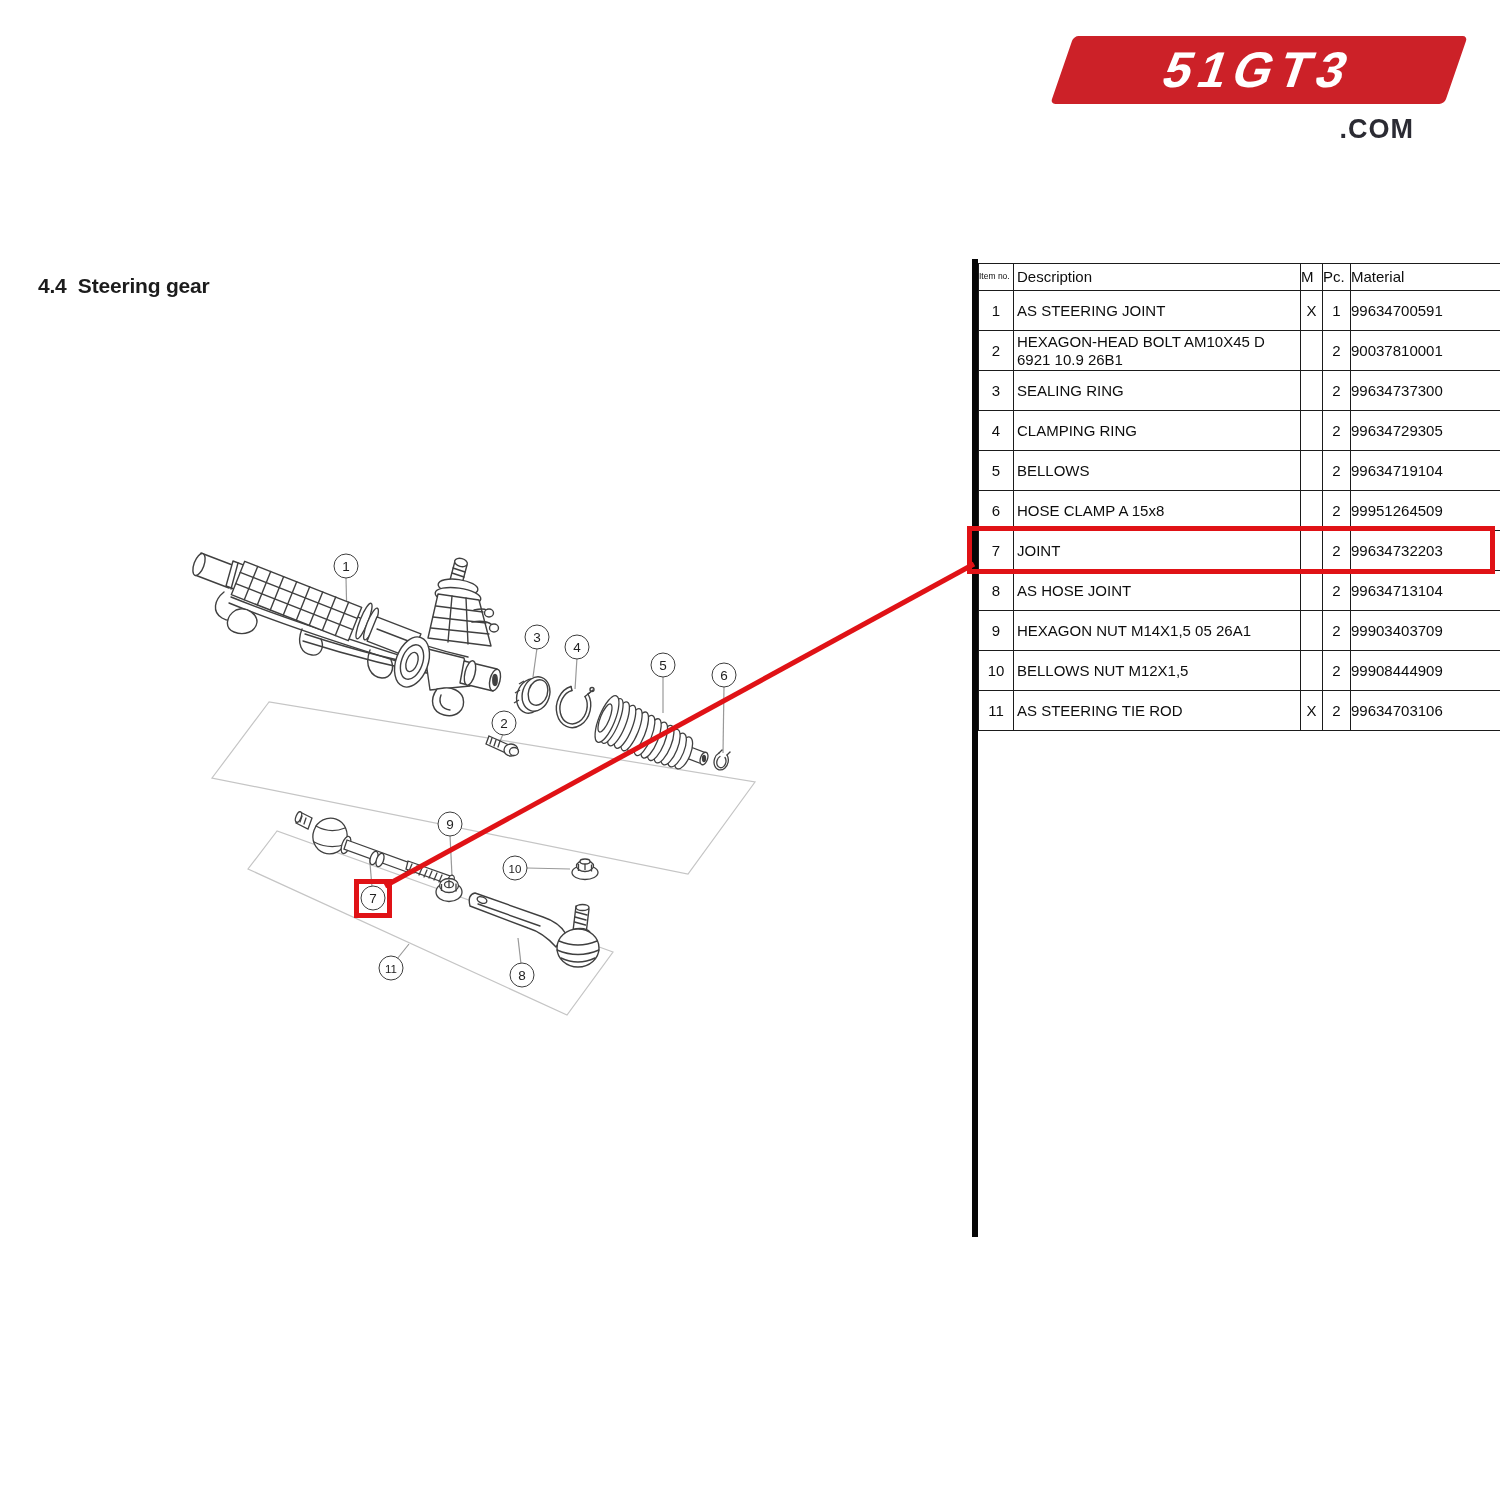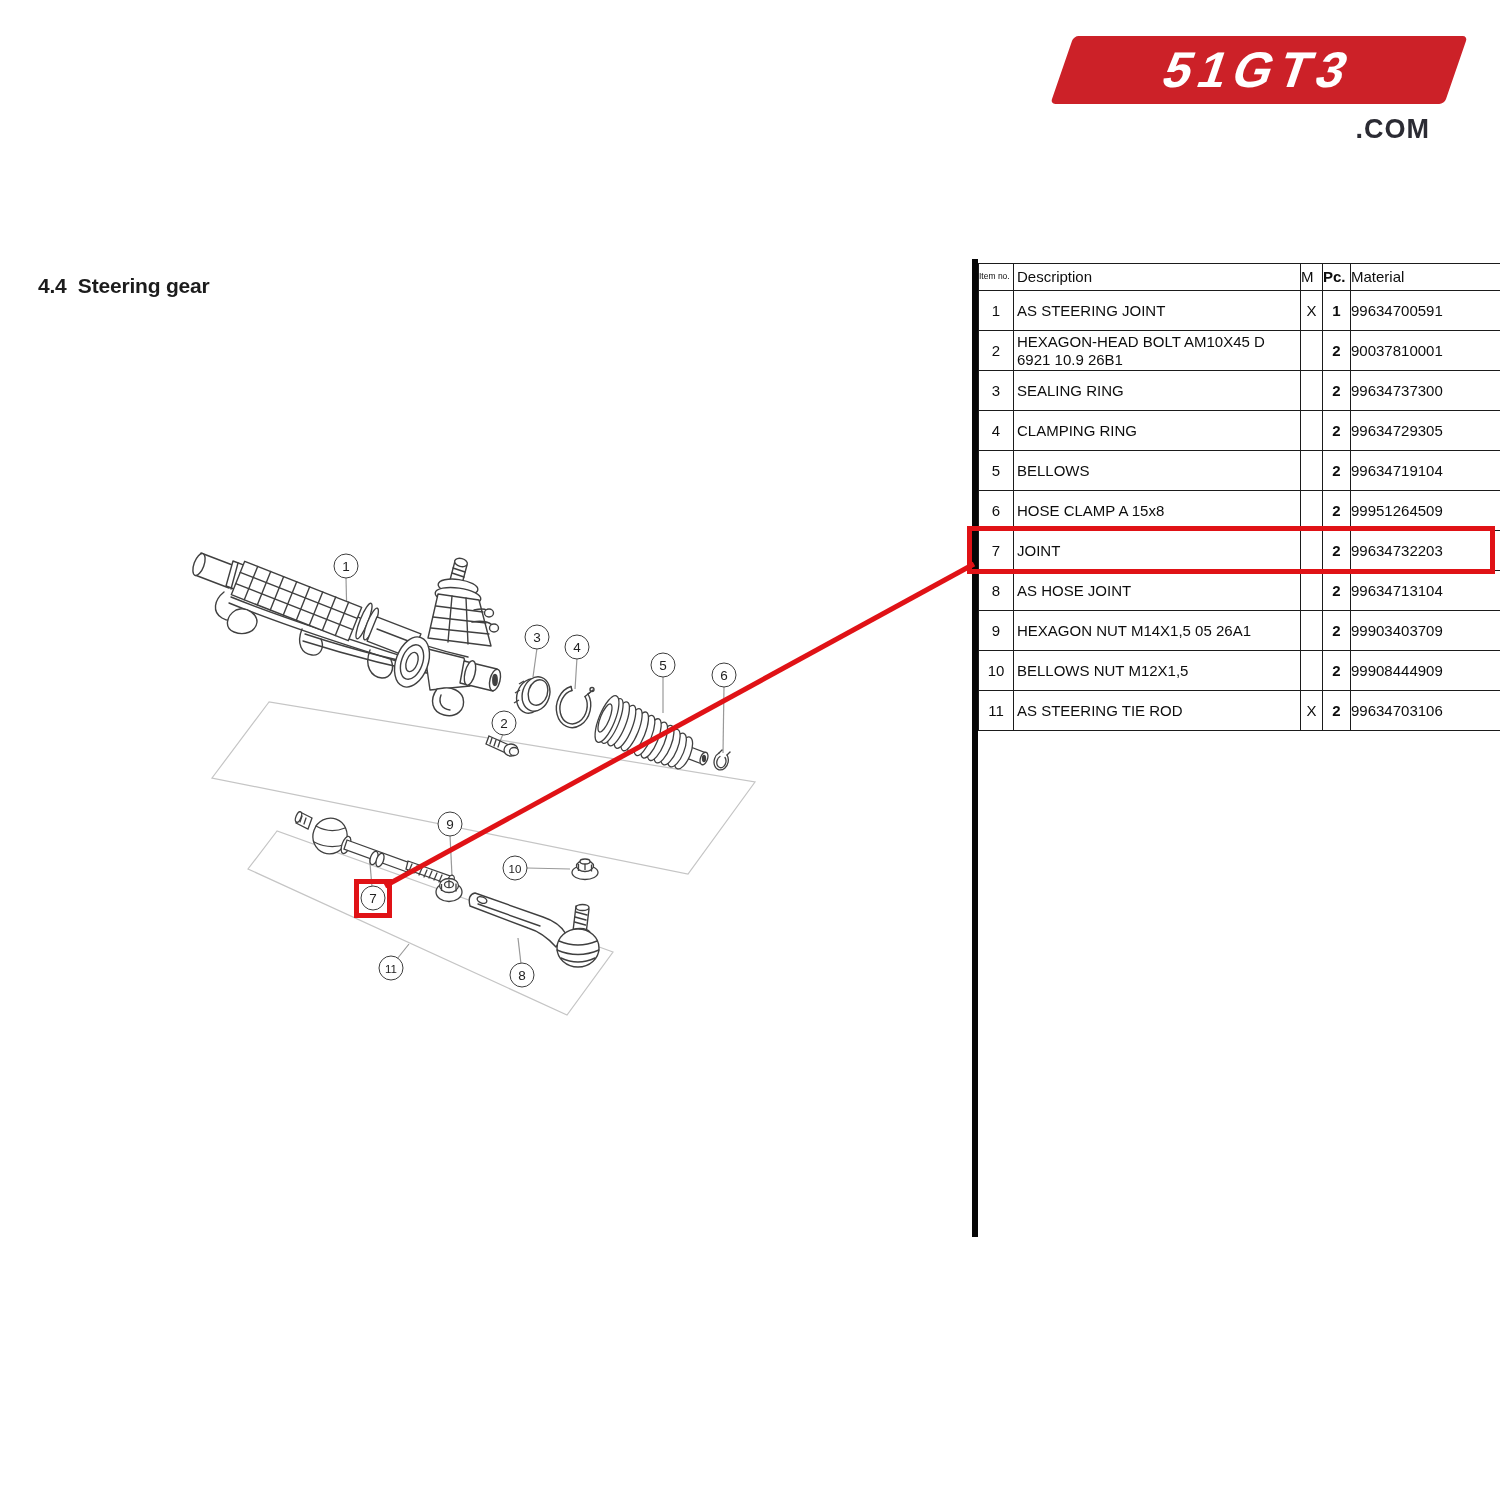--- a/index.html
+++ b/index.html
@@ -7,38 +7,38 @@
         font-family:"Liberation Sans",sans-serif;color:#0d0d0d;}
 
   .page-title{position:absolute;left:22px;top:274px;font-size:21px;font-weight:bold;
               color:#1c1c1c;letter-spacing:-0.2px;white-space:pre;margin-left:16px;}
 
   
   .logo{position:absolute;left:1062px;top:36px;width:396px;height:112px;cursor:pointer;}
   .logo-band{position:absolute;left:0;top:0;width:394px;height:68px;background:#cc2128;
              transform:skewX(-19deg);border-radius:5px;display:flex;align-items:center;justify-content:center;}
   .logo-text{color:#ffffff;font-weight:bold;font-size:50px;letter-spacing:7px;line-height:68px;}
-  .logo-tld{position:absolute;right:28px;top:78px;font-size:27px;font-weight:bold;color:#2b2b33;letter-spacing:1px;}
+  .logo-tld{position:absolute;right:44px;top:78px;font-size:27px;font-weight:bold;color:#2b2b33;letter-spacing:1px;}
 
   
   .vbar{position:absolute;left:972px;top:259px;width:6px;height:978px;background:#060606;}
 
   
   .parts-table{position:absolute;left:978px;top:263px;width:522px;border-collapse:collapse;
                table-layout:fixed;font-size:15px;color:#0d0d0d;}
   .parts-table th,.parts-table td{border:1px solid #1b1b1b;padding:0;vertical-align:middle;
                font-weight:normal;line-height:1.15;}
   .parts-table th:last-child,.parts-table td:last-child{border-right:none;}
   .parts-table thead th{height:26px;text-align:left;}
   .parts-table tbody td{height:39px;}
   .col-item{width:35px;} .col-desc{width:287px;} .col-m{width:22px;} .col-pc{width:28px;} .col-mat{width:150px;}
   th.h-item{font-size:8.5px;text-align:center;margin-left:45px;}
   th.h-desc,td.c-desc{padding-left:3px;padding-right:3px;}
   th.h-m,td.c-m{text-align:center;}
-  th.h-pc,td.c-pc{text-align:center;font-weight:bold;}
+  th.h-pc,td.c-pc{text-align:center;}
   th.h-mat,td.c-mat{}
   td.c-item{text-align:center;}
   .parts-table tbody tr{cursor:pointer;}
 
   
   .diagram-svg{position:absolute;left:0;top:0;width:1500px;height:1500px;pointer-events:none;z-index:3;}
 
   
   .callout{position:absolute;width:23px;height:23px;border:1.6px solid #3d3d3d;border-radius:50%;
            background:#ffffff;display:flex;align-items:center;justify-content:center;

